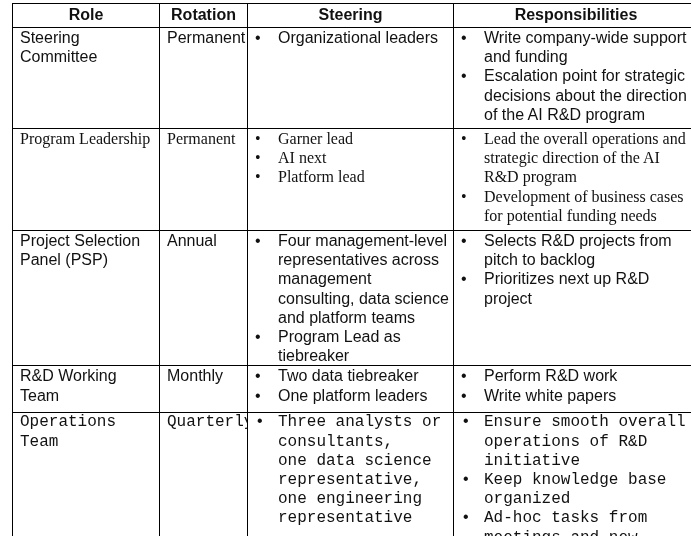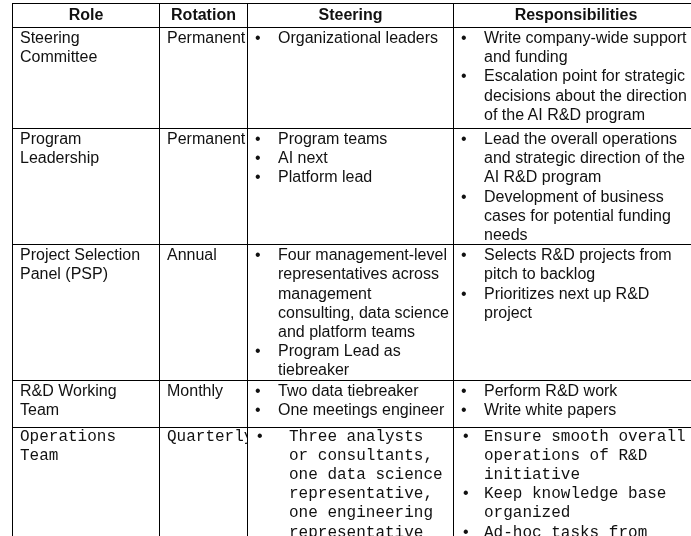--- a/index.html
+++ b/index.html
@@ -35,21 +35,21 @@
       font-weight: bold;
       text-align: center;
       height: 22px;
       padding: 1px 4px 0 4px;
     }
     col.c-role { width: 147px; }
     col.c-rot { width: 88px; }
     col.c-res { width: 206px; }
     col.c-resp { width: 245px; }
     tr.r0 td { height: 100px; }
-    tr.r1 td { height: 101px; }
+    tr.r1 td { height: 101px; font-family: Liberation Serif, serif; }
     tr.r2 td { height: 133px; }
     tr.r3 td { height: 46px; }
     tr.r4 td { height: 122px; font-family: Liberation Mono, monospace; }
     ul.bl {
       list-style: none;
       margin: 0;
       padding: 0;
     }
     ul.bl li {
       position: relative;
@@ -57,21 +57,21 @@
     }
     ul.bl li .dot {
       position: absolute;
       left: 0px;
       top: 0;
       width: 10px;
       text-align: left;
     }
     td.res-cell { padding-left: 5px; }
     td.resp-cell { padding-left: 6px; }
-    .nl { display: block; margin-left: 11px; }
+    .nl { display: block; }
   </style>
 </head>
 <body>
 
 <table class="grid">
   <colgroup>
     <col class="c-role">
     <col class="c-rot">
     <col class="c-res">
     <col class="c-resp">
@@ -100,21 +100,21 @@
           <li><span class="dot">•</span><span>Escalation point for strategic decisions about the direction of the AI R&amp;D program</span></li>
         </ul>
       </td>
     </tr>
 
     <tr class="r1">
       <td>Program Leadership</td>
       <td>Permanent</td>
       <td class="res-cell">
         <ul class="bl">
-          <li><span class="dot">•</span><span>Program teams</span></li>
+          <li><span class="dot">•</span><span>Garner lead</span></li>
           <li><span class="dot">•</span><span>AI next</span></li>
           <li><span class="dot">•</span><span>Platform lead</span></li>
         </ul>
       </td>
       <td class="resp-cell">
         <ul class="bl">
           <li><span class="dot">•</span><span>Lead the overall operations and strategic direction of the AI R&amp;D program</span></li>
           <li><span class="dot">•</span><span>Development of business cases for potential funding needs</span></li>
         </ul>
       </td>
@@ -136,21 +136,21 @@
         </ul>
       </td>
     </tr>
 
     <tr class="r3">
       <td>R&amp;D Working Team</td>
       <td>Monthly</td>
       <td class="res-cell">
         <ul class="bl">
           <li><span class="dot">•</span><span>Two data tiebreaker</span></li>
-          <li><span class="dot">•</span><span>One meetings engineer</span></li>
+          <li><span class="dot">•</span><span>One platform leaders</span></li>
         </ul>
       </td>
       <td class="resp-cell">
         <ul class="bl">
           <li><span class="dot">•</span><span>Perform R&amp;D work</span></li>
           <li><span class="dot">•</span><span>Write white papers</span></li>
         </ul>
       </td>
     </tr>
 

